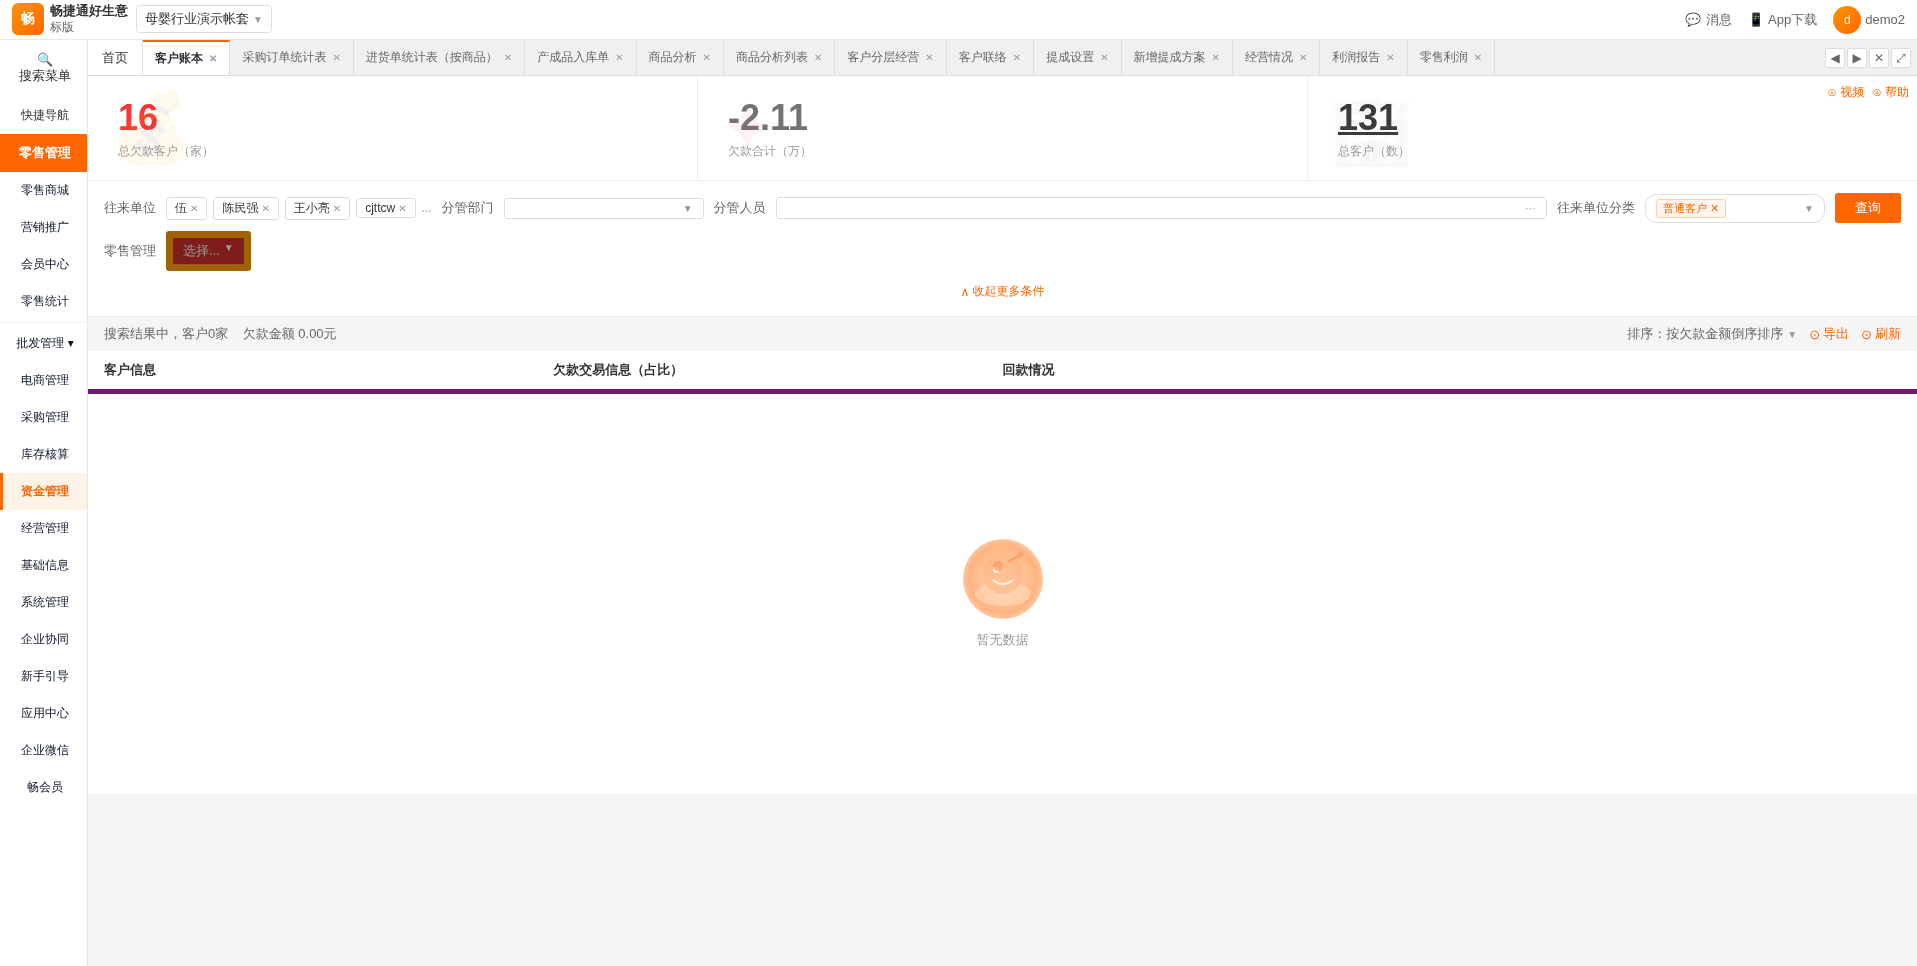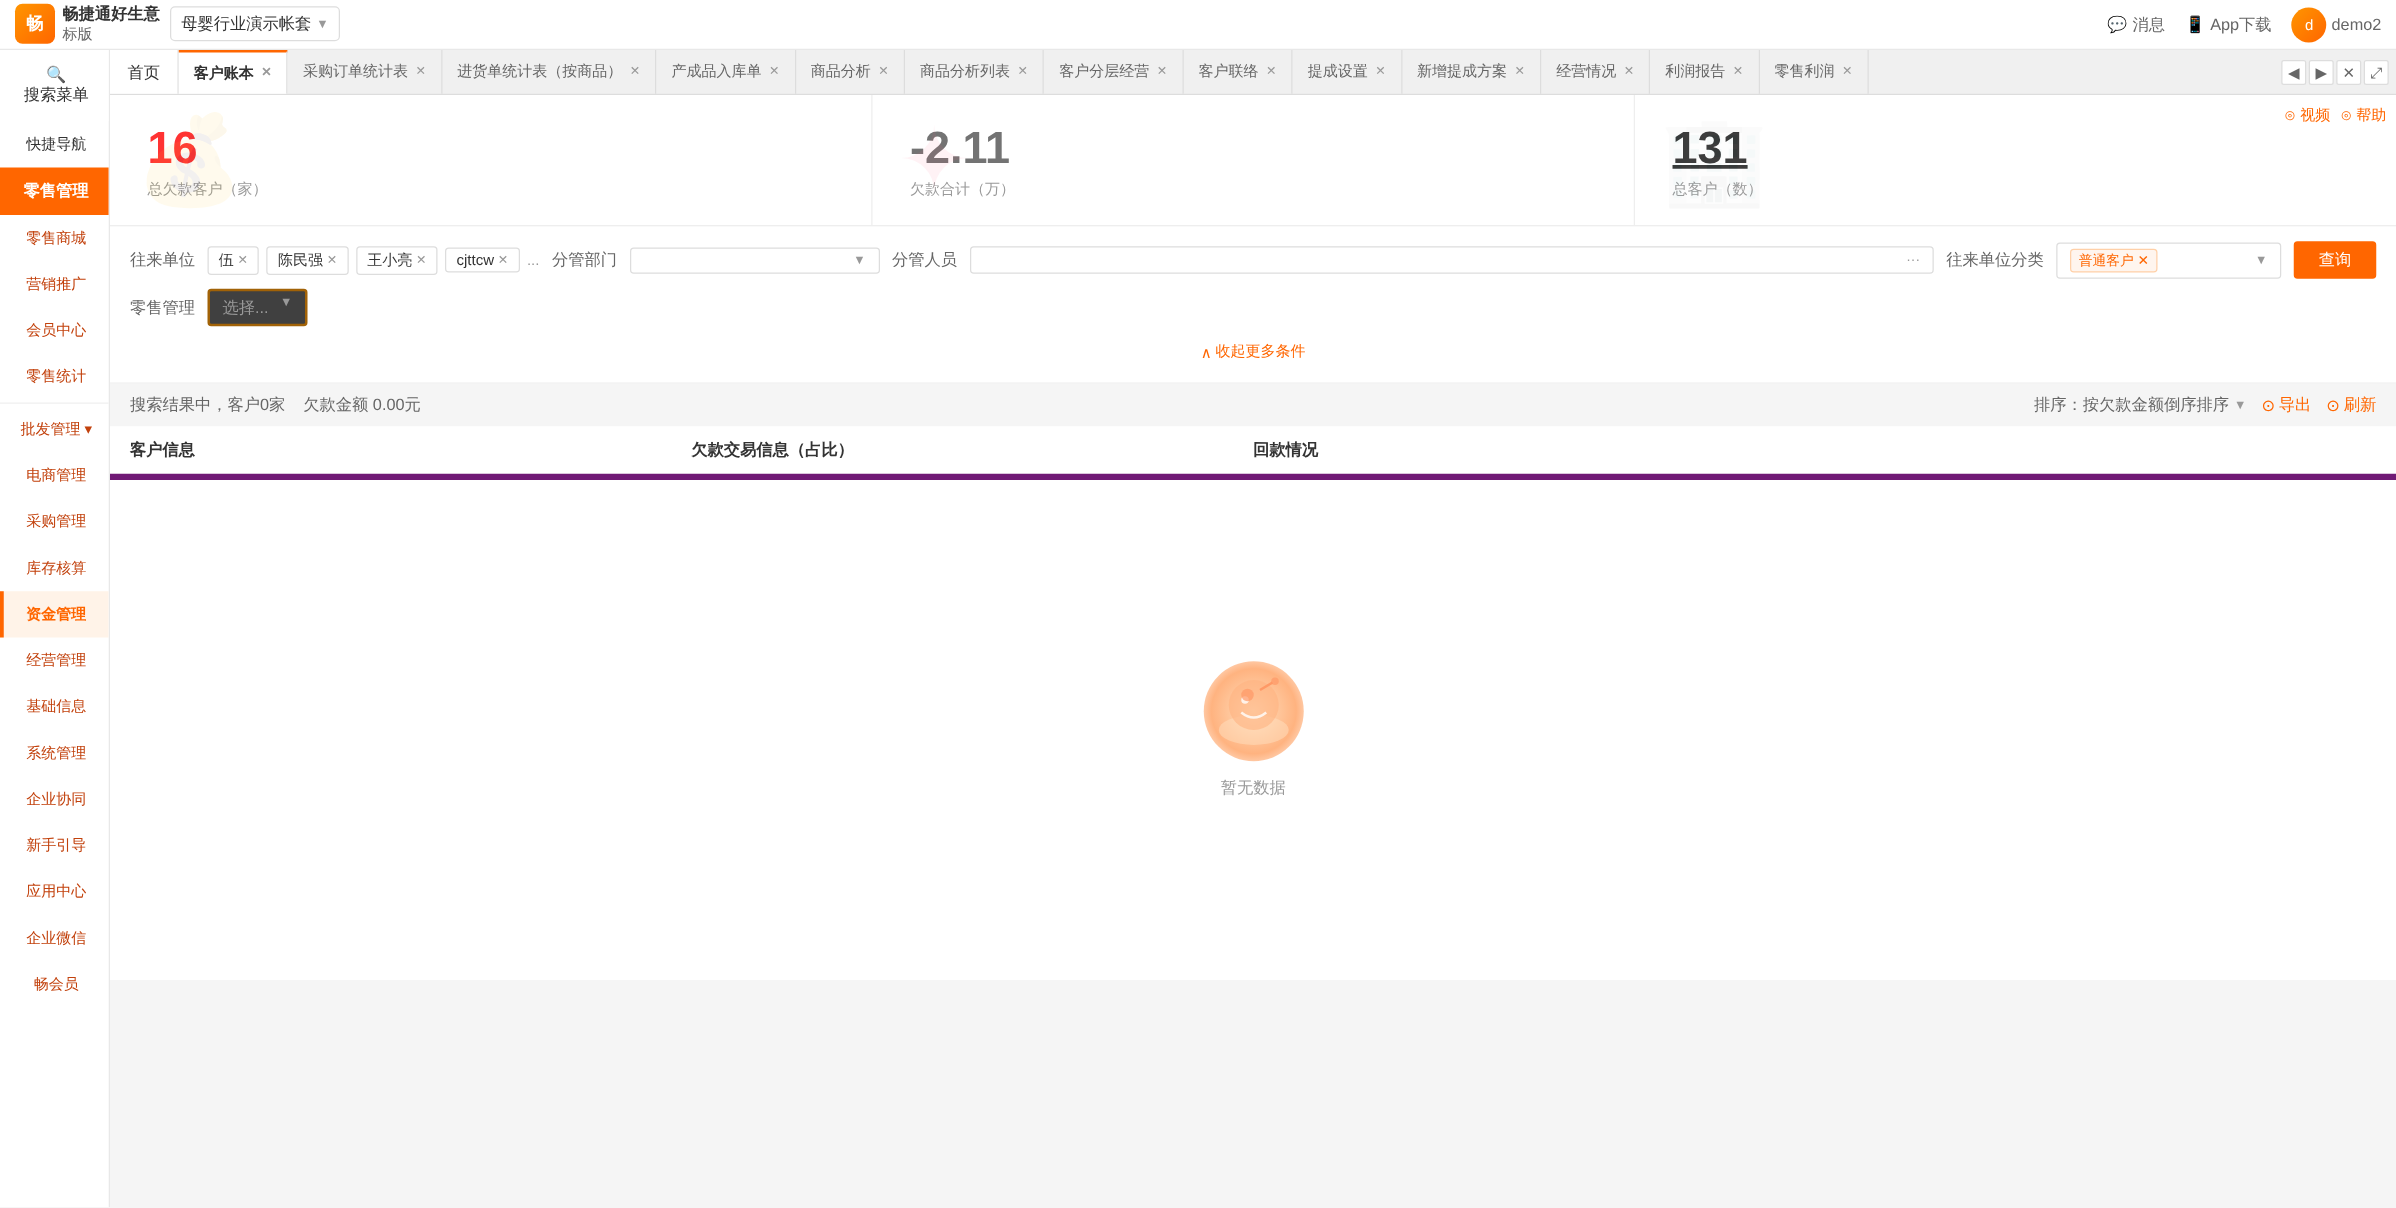--- a/index.html
+++ b/index.html
@@ -52,21 +52,21 @@
       display: flex;
       flex-direction: column;
       flex-shrink: 0;
       overflow-y: auto;
     }
     .sidebar-item {
       padding: 10px 0;
       text-align: center;
       cursor: pointer;
       font-size: 12px;
-      color: #c2410c;
+      color: #0f172a;
       border-left: 3px solid transparent;
     }
     .sidebar-item.active {
       background: #fff3e8;
       color: #ff6600;
       border-left-color: #ff6600;
       font-weight: bold;
     }
     .sidebar-item.search-menu {
       background: #fff;
@@ -244,25 +244,25 @@
     }
     .btn-collapse {
       color: #ff6600;
       cursor: pointer;
       font-size: 12px;
       display: flex; align-items: center; gap: 3px;
     }
     .filter-amount-select {
       display: flex; gap: 4px;
       padding: 4px 10px;
-      border: 2px solid #a16207;
+      border: 7px solid #a16207;
       border-radius: 3px;
       font-size: 13px;
       color: #999;
-      background: #404040;
+      background: #7f1d1d;
       cursor: pointer;
       min-width: 80px;
     }
 
     
     .results-bar {
       background: #f5f5f5;
       padding: 8px 16px;
       display: flex;
       align-items: center;
@@ -531,21 +531,21 @@
           <div class="filter-select" style="min-width:200px;">
             <span></span>
             <span style="margin-left:auto;" class="chevron">▼</span>
           </div>
           <span class="filter-label">分管人员</span>
           <div class="filter-select" style="min-width:200px;flex:1;">
             <span></span>
             <span style="margin-left:auto;color:#999;font-size:11px;">···</span>
           </div>
           <span class="filter-label">往来单位分类</span>
-          <div class="filter-classify" style="min-width:180px;">
+          <div class="filter-classify" style="min-width:180px;border-radius:11px;">
             <span class="tag-normal">普通客户 ✕</span>
             <span style="margin-left:auto;" class="chevron">▼</span>
           </div>
           <button class="btn-query">查询</button>
         </div>
         <div class="filter-row">
           <span class="filter-label">零售管理</span>
           <div class="filter-amount-select">
             <span style="color:#999;">选择...</span>
             <span style="margin-left:auto;" class="chevron">▼</span>

